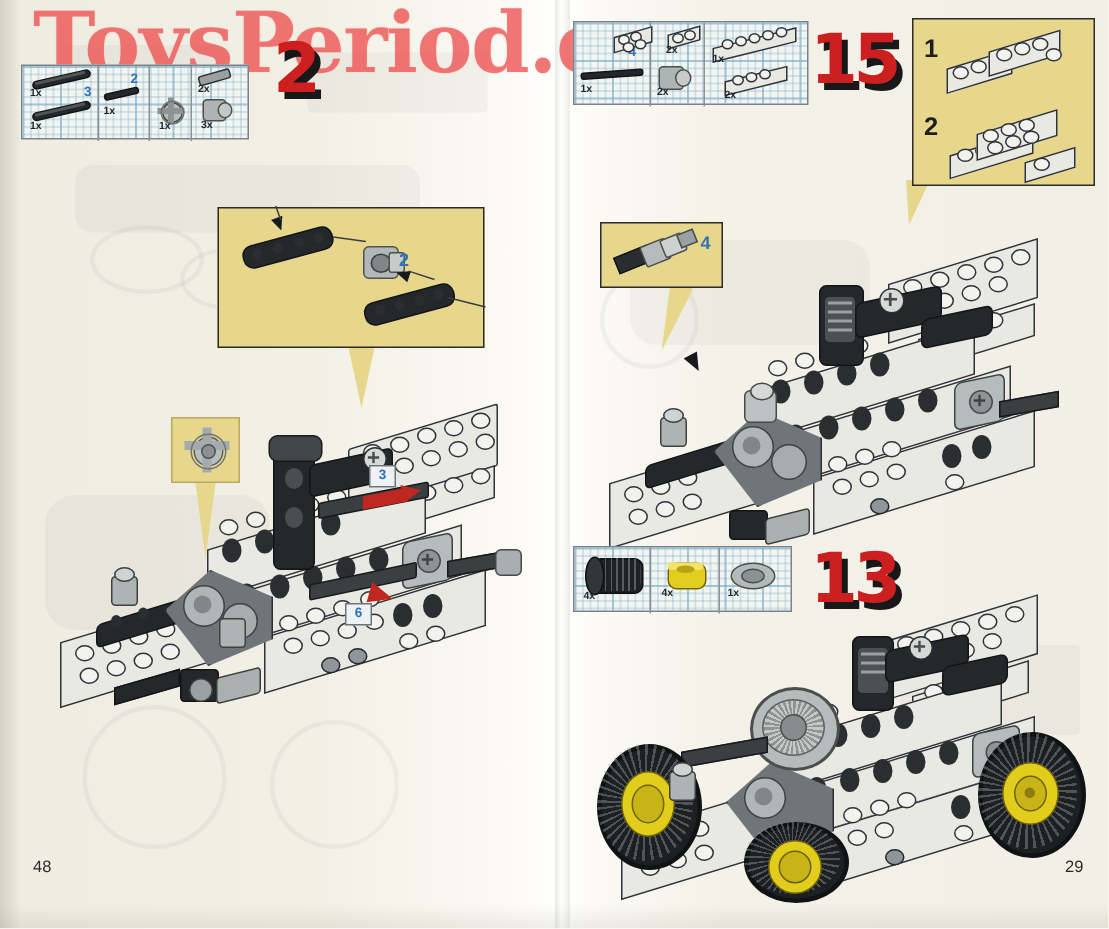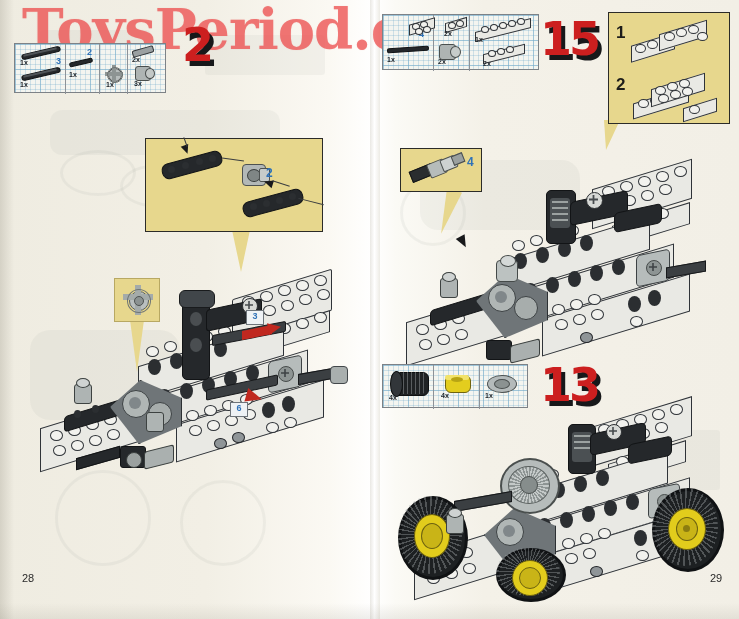--- a/index.html
+++ b/index.html
@@ -286,21 +286,21 @@
     <div style="position:absolute;left:44px;top:122px;width:16px;height:18px;border-radius:3px;background:#aeb4b3;border:1px solid #3d4241;"></div>
     <div style="position:absolute;left:46px;top:116px;width:12px;height:8px;border-radius:50%;background:#cfd3d2;border:1px solid #3d4241;"></div>
     <div style="position:absolute;left:116px;top:150px;width:16px;height:18px;border-radius:3px;background:#aeb4b3;border:1px solid #3d4241;"></div>
 
     <div class="studd" style="left:184px;top:176px;width:11px;height:9px;"></div>
     <div class="studd" style="left:202px;top:170px;width:11px;height:9px;"></div>
     <div class="stud" style="left:236px;top:160px;width:11px;height:9px;"></div>
     <div class="stud" style="left:254px;top:155px;width:11px;height:9px;"></div>
   </div>
 
-  <div class="pagenum" style="left:22px;top:572px;">28</div>
+  <div class="pagenum" style="left:22px;top:572px;">48</div>
 
   <div class="parts-box" style="left:382px;top:14px;width:157px;height:56px;">
     <div class="grid"></div>
     <div class="vdiv" style="left:50px;top:0;height:56px;"></div>
     <div class="vdiv" style="left:86px;top:0;height:56px;"></div>
 
     <div class="pcell" style="left:4px;top:24px;width:46px;height:30px;">
       <div class="bluenum" style="left:32px;top:-10px;font-size:9px;">4</div>
       <div class="brick bk-black" style="left:0px;top:8px;width:42px;height:5px;transform:rotate(-4deg);border-radius:2px;"></div>
       <div class="qty" style="left:0px;top:17px;">1x</div>

